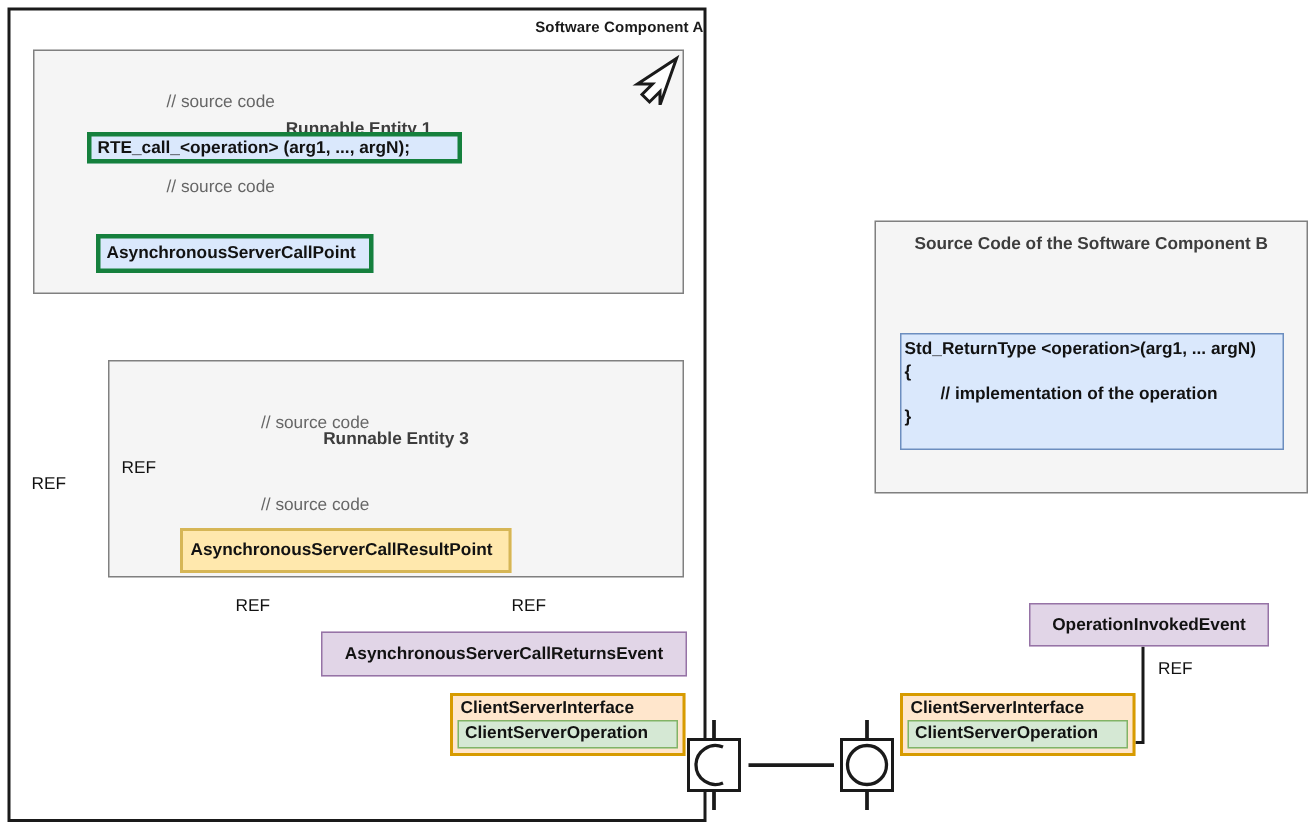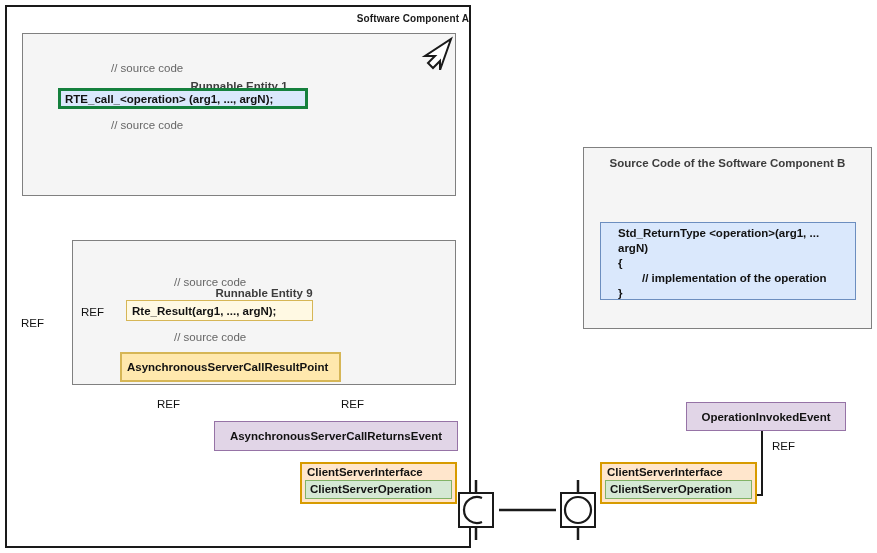--- a/index.html
+++ b/index.html
@@ -92,21 +92,21 @@
     white-space: nowrap;
   }
   .box-blue {
     background: #dae8fc;
     border: 3px solid #15803d;
     padding-left: 4px;
   }
   .box-blue-code {
     background: #dae8fc;
     border: 1px solid #6c8ebf;
-    padding: 3px 17px;
+    padding: 3px 2px;
     display: block;
     line-height: 15px;
     font-size: 11.5px;
     font-weight: bold;
     color: #121212;
   }
   .box-yellow-light {
     background: #fff9e3;
     border: 1px solid #d6b656;
     padding-left: 5px;
@@ -212,28 +212,28 @@
   <svg class="trigger-icon" style="left:420px; top:36px;" width="34" height="34" viewBox="0 0 34 34">
     <path d="M5,20 L15,20 L8,27 L13,32 L20,25 L20,34 L31,3 z" fill="#ffffff" stroke="#1a1a1a" stroke-width="2" stroke-linejoin="miter"></path>
   </svg>
 
   <div class="comment" style="left:66px; top:62px;">// source code</div>
 
   <div class="box box-blue" style="left:58px; top:88px; width:250px; height:21px;">RTE_call_&lt;operation&gt; (arg1, ..., argN);</div>
 
   <div class="comment" style="left:66px; top:119px;">// source code</div>
 
+  <div class="box box-blue" style="left:64px; top:156px; width:185px; height:26px;">AsynchronousServerCallPoint</div>
 
   <div class="node panel" style="left:72px; top:240px; width:384px; height:145px;">
-    <div class="panel-title">Runnable Entity 9</div>
+    <div class="panel-title">Runnable Entity 3</div>
   </div>
 
   <div class="comment" style="left:129px; top:276px;">// source code</div>
 
-  <div class="box box-yellow-light" style="left:126px; top:300px; width:187px; height:21px;">Rte_Result(arg1, ..., argN);</div>
 
   <div class="comment" style="left:129px; top:331px;">// source code</div>
 
   <div class="box box-yellow" style="left:78px; top:352px; width:221px; height:30px;">AsynchronousServerCallResultPoint</div>
 
   <div class="edge-label" style="left:21px; top:317px;">REF</div>
   <div class="edge-label" style="left:81px; top:306px;">REF</div>
   <div class="edge-label" style="left:157px; top:398px;">REF</div>
   <div class="edge-label" style="left:341px; top:398px;">REF</div>
 

